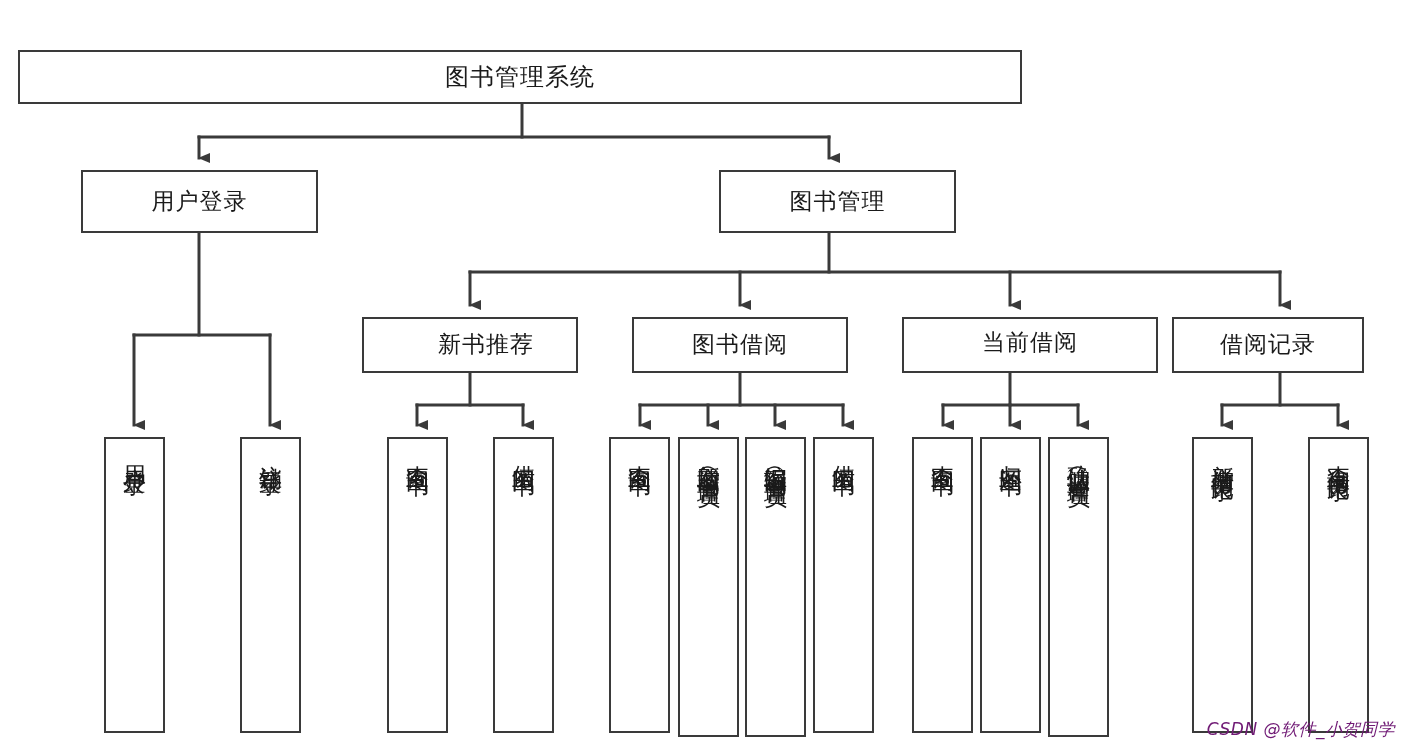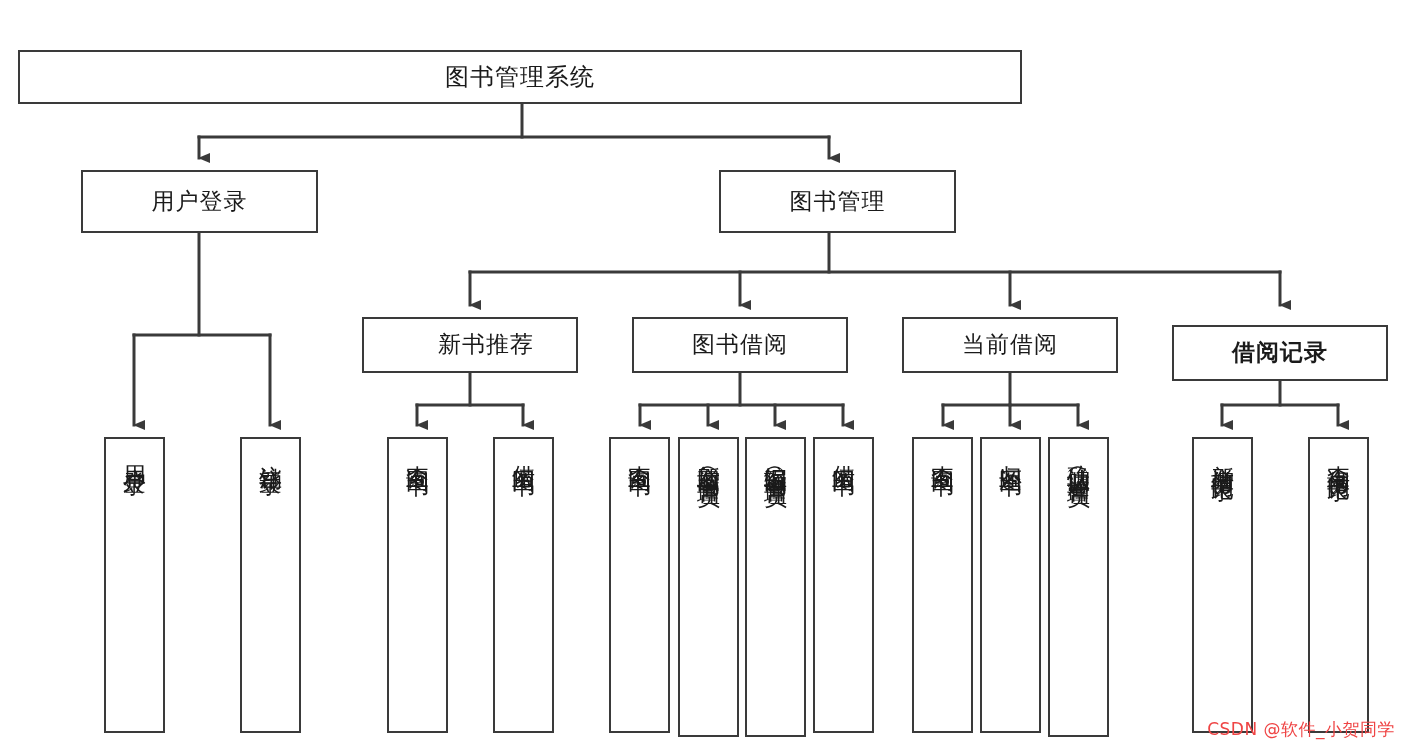--- a/index.html
+++ b/index.html
@@ -61,25 +61,26 @@
     line-height: 1.18;
     letter-spacing: 3px;
     white-space: nowrap;
   }
   #root-node .label { font-size: 24px; }
   .watermark {
     position: absolute;
     right: 10px;
     bottom: 6px;
     font-size: 17px;
-    color: #ef4444;
+    color: #701a75;
     letter-spacing: 0.5px;
     z-index: 3;
     white-space: nowrap;
     font-family: "DejaVu Sans", "Liberation Sans", sans-serif;
+    font-style: italic;
   }
 </style>
 </head>
 <body>
 
 <div id="diagram-root">
 
   <svg class="connectors" viewBox="0 0 1405 747" xmlns="http://www.w3.org/2000/svg">
     <defs>
       <marker id="arrow" viewBox="0 0 10 12" refX="5" refY="11" markerWidth="10" markerHeight="12" orient="auto-start-reverse" markerUnits="userSpaceOnUse">
@@ -146,25 +147,25 @@
   </div>
 
   <div class="node horiz" style="left:362px; top:317px; width:216px; height:56px;padding-left:32px;">
     <span class="label">新书推荐</span>
   </div>
 
   <div class="node horiz" style="left:632px; top:317px; width:216px; height:56px;">
     <span class="label">图书借阅</span>
   </div>
 
-  <div class="node horiz" style="left:902px; top:317px; width:216px; height:56px;">
+  <div class="node horiz" style="left:902px; top:317px; width:256px; height:56px;font-family:Liberation Mono, monospace;">
     <span class="label">当前借阅</span>
   </div>
 
-  <div class="node horiz" style="left:1172px; top:325px; width:216px; height:56px;font-weight:bold;">
+  <div class="node horiz" style="left:1172px; top:317px; width:192px; height:56px;">
     <span class="label">借阅记录</span>
   </div>
 
   <div class="node leaf" style="left:104px; top:437px; width:61px; height:296px;">
     <span class="label">用户登录</span>
   </div>
 
   <div class="node leaf" style="left:240px; top:437px; width:61px; height:296px;">
     <span class="label">注销登录</span>
   </div>

